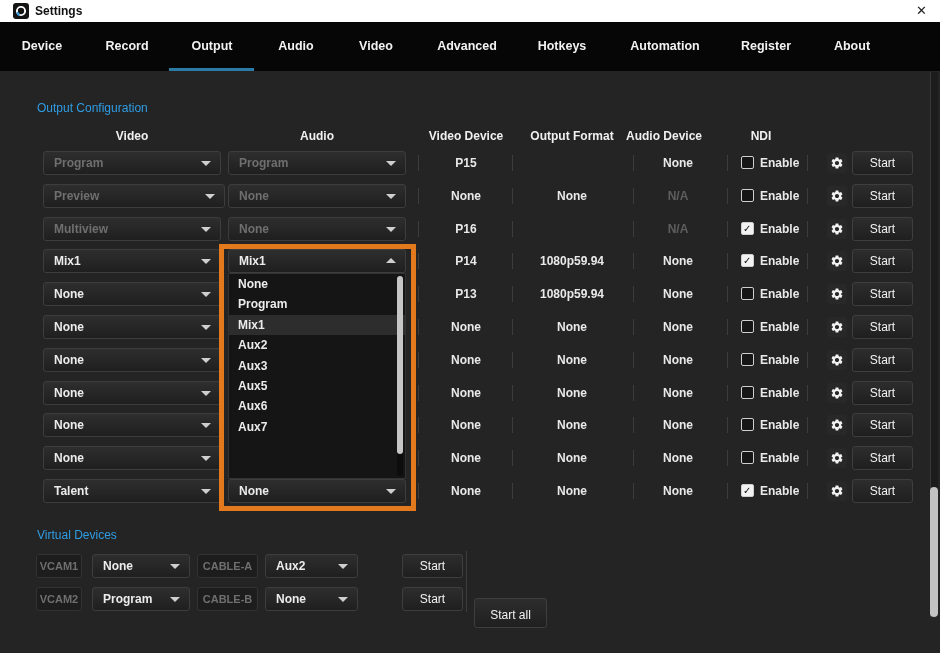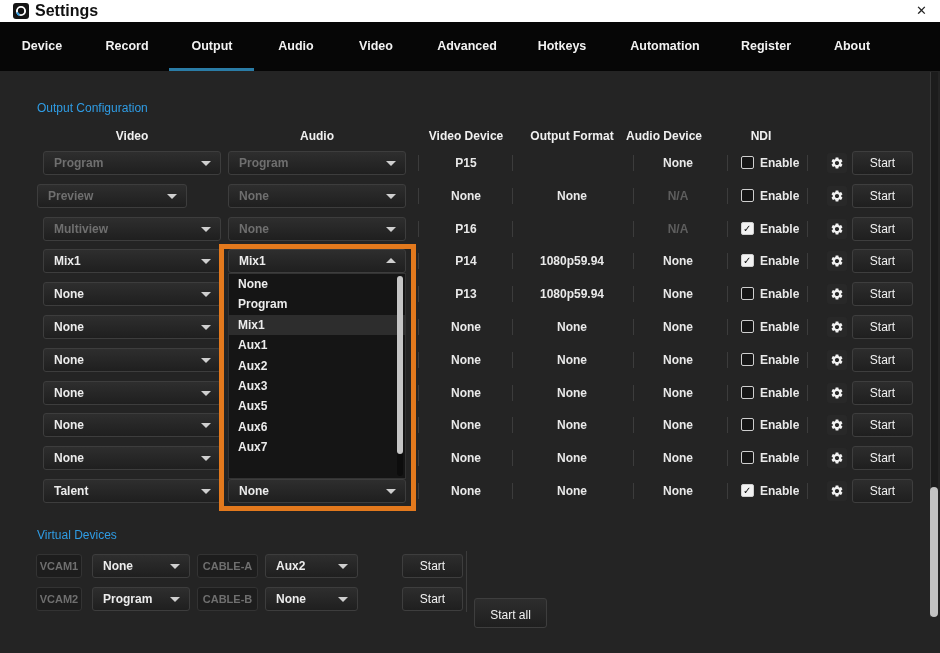--- a/index.html
+++ b/index.html
@@ -3,21 +3,21 @@
 <meta charset="utf-8">
 <style>
   html,body{margin:0;padding:0;background:#000;}
   body{width:940px;height:653px;overflow:hidden;
        font-family:"Liberation Sans","DejaVu Sans",sans-serif;}
   .window{position:relative;width:940px;height:653px;background:#242424;overflow:hidden;}
 
   
   .titlebar{position:absolute;left:0;top:0;width:940px;height:22px;background:#ffffff;z-index:9;}
   .titlebar .logo{position:absolute;left:13px;top:3px;}
-  .titlebar .title{position:absolute;left:35px;top:0;line-height:22px;font-size:16px;font-weight:600;color:#111;}
+  .titlebar .title{position:absolute;left:35px;top:0;line-height:22px;font-size:12px;font-weight:600;color:#111;}
   .titlebar .close{position:absolute;right:13px;top:0;line-height:22px;font-size:13px;color:#222;cursor:pointer;}
 
   
   .tabbar{position:absolute;left:0;top:22px;width:940px;height:49px;background:#060606;z-index:8;}
   .tab{position:absolute;top:0;height:49px;line-height:49px;transform:translateX(-50%);
        color:#f2f2f2;font-size:12.5px;font-weight:bold;white-space:nowrap;cursor:pointer;}
   .tab.active::after{content:"";position:absolute;left:50%;transform:translateX(-50%);bottom:0;
        width:85px;height:3px;background:var(--underline,#2a7ca6);}
 
   .content-bg{position:absolute;left:0;top:71px;width:940px;height:546px;background:#242424;}
@@ -143,21 +143,21 @@
       <div class="cell" style="left: 518px; top: 151px; width: 108px;"></div>
       <div class="cell" style="left: 632px; top: 151px; width: 92px;">None</div>
       <div class="checkbox" style="left: 741px; top: 156px;"></div>
       <div class="enable" style="left: 760px; top: 151px;">Enable</div>
       <div class="gearbtn" style="left: 827px; top: 153px;">
         <svg width="14" height="14" viewBox="0 0 24 24">
           <path fill="#f2f2f2" d="M19.14 12.94c.04-.3.06-.61.06-.94s-.02-.64-.07-.94l2.03-1.58c.18-.14.23-.41.12-.61l-1.92-3.32c-.12-.22-.37-.29-.59-.22l-2.39.96c-.5-.38-1.03-.7-1.62-.94l-.36-2.54c-.04-.24-.24-.41-.48-.41h-3.84c-.24 0-.43.17-.47.41l-.36 2.54c-.59.24-1.13.57-1.62.94l-2.39-.96c-.22-.08-.47 0-.59.22L2.74 8.87c-.12.21-.08.47.12.61l2.03 1.58c-.05.3-.09.63-.09.94s.02.64.07.94l-2.03 1.58c-.18.14-.23.41-.12.61l1.92 3.32c.12.22.37.29.59.22l2.39-.96c.5.38 1.03.7 1.62.94l.36 2.54c.05.24.24.41.48.41h3.84c.24 0 .44-.17.47-.41l.36-2.54c.59-.24 1.13-.56 1.62-.94l2.39.96c.22.08.47 0 .59-.22l1.92-3.32c.12-.22.07-.47-.12-.61l-2.01-1.58zM12 15.6c-1.98 0-3.6-1.62-3.6-3.6s1.62-3.6 3.6-3.6 3.6 1.62 3.6 3.6-1.62 3.6-3.6 3.6z"></path>
         </svg>
       </div>
       <button class="btn rowstart" style="left: 852px; top: 151px;">Start</button>
-      <div class="dd disabled" style="left: 37px; top: 184px; width: 150px;">
+      <div class="dd disabled" style="left: 43px; top: 184px; width: 182px;">
         <span class="ddlbl">Preview</span>
         <span class="ddarrow"></span>
       </div>
       <div class="dd disabled" style="left: 228px; top: 184px; width: 178px;">
         <span class="ddlbl">None</span>
         <span class="ddarrow"></span>
       </div>
       <div class="divider" style="left: 418px; top: 188px;"></div>
       <div class="divider" style="left: 512px; top: 188px;"></div>
       <div class="divider" style="left: 633px; top: 188px;"></div>
@@ -363,21 +363,20 @@
       </div>
       <button class="btn rowstart" style="left: 852px; top: 479px;">Start</button>
       <div class="dd open" style="left: 228px; top: 249px; width: 178px;">
         <span class="ddlbl">Mix1</span>
         <span class="ddarrow up"></span>
       </div>
       <div class="ddlist">
         <div class="opt">None</div>
         <div class="opt">Program</div>
         <div class="opt selected">Mix1</div>
-        <div class="opt">Aux1</div>
         <div class="opt">Aux2</div>
         <div class="opt">Aux3</div>
         <div class="opt">Aux5</div>
         <div class="opt">Aux6</div>
         <div class="opt">Aux7</div>
         <div class="listtrack"></div>
         <div class="listthumb"></div>
       </div>
       <div class="labelbox" style="left: 36px; top: 554px; width: 46px;">VCAM1</div>
       <div class="dd" style="left: 92px; top: 554px; width: 98px;">

